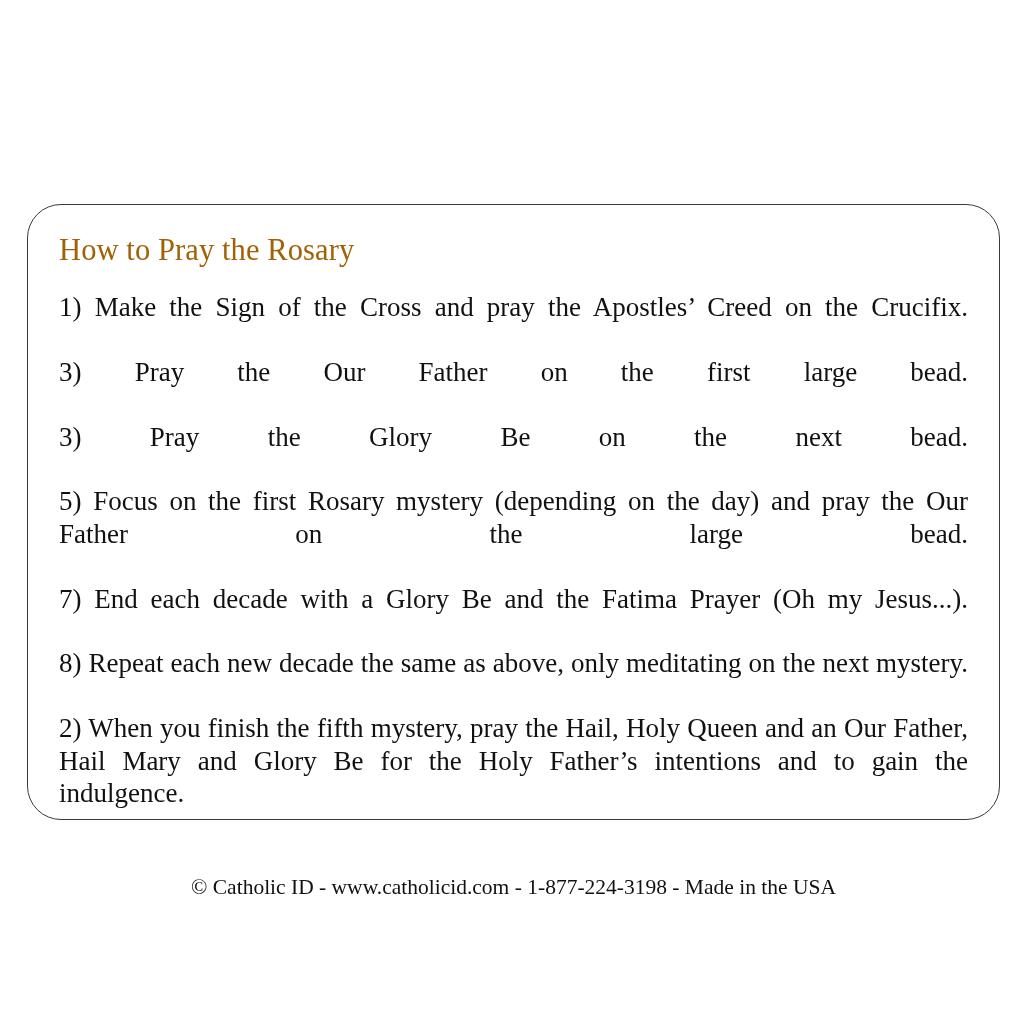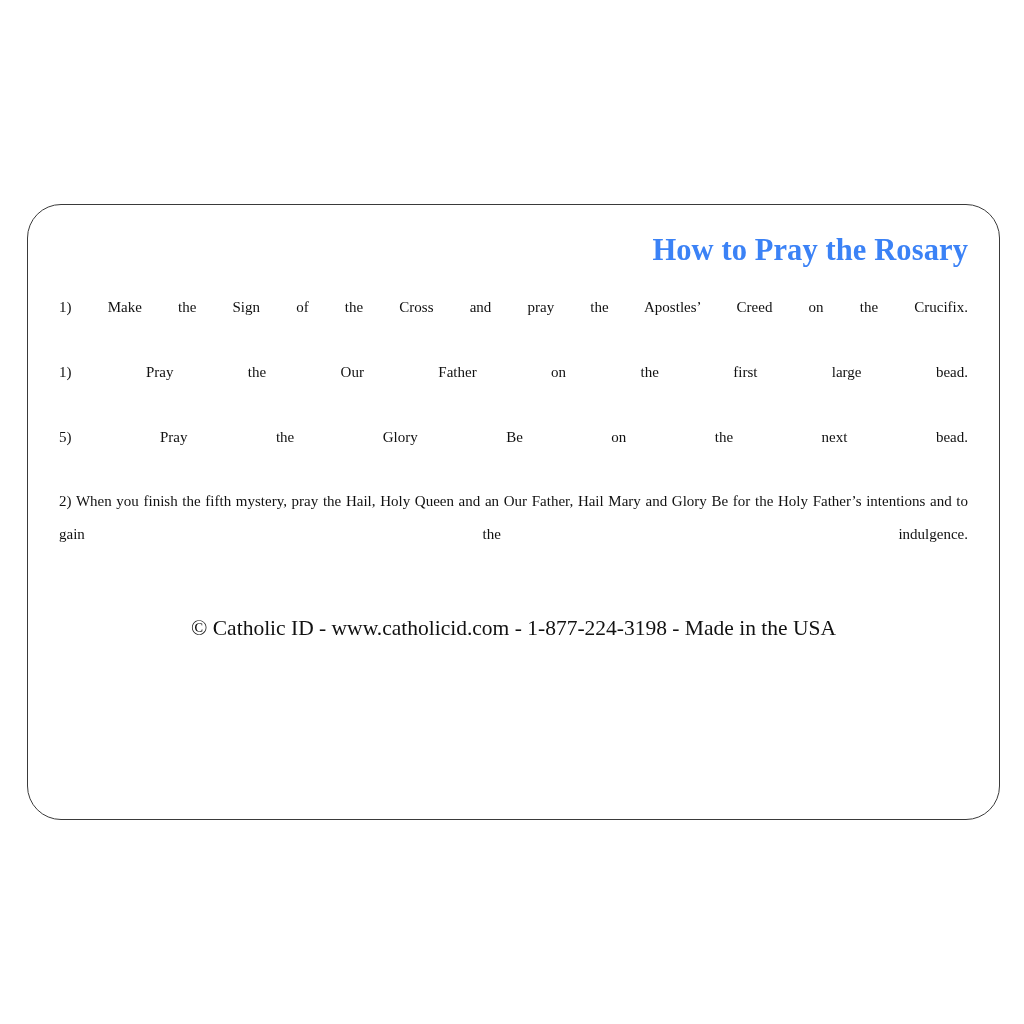--- a/index.html
+++ b/index.html
@@ -32,39 +32,39 @@
   .card-inner {
     position: absolute;
     left: 31px;
     right: 31px;
     top: 0;
     bottom: 0;
   }
 
   
   .card-title {
-    text-align: right;
+    text-align: left;
     font-size: 30.5px;
-    font-weight: bold;
+    font-weight: normal;
     letter-spacing: 0.1px;
     line-height: 34px;
     margin: 0;
     padding-top: 28px;
-    color: #3b82f6;
+    color: #a16207;
   }
 
   
   .steps {
     margin: 0;
     padding: 0;
     list-style: none;
     margin-top: 24px;
   }
   .step {
-    font-size: 15px;
+    font-size: 27px;
     line-height: 32.4px;
     text-align: justify;
     text-justify: inter-word;
     margin: 0;
     color: #111;
     hyphens: none;
   }
   
   .step:after {
     content: "";
@@ -85,21 +85,24 @@
 </head>
 <body>
 
 <div id="rosary-card">
   <div class="card-inner">
 
     <h1 class="card-title">How to Pray the Rosary</h1>
 
     <div class="steps">
       <p class="step">1) Make the Sign of the Cross and pray the Apostles’ Creed on the Crucifix.</p>
-      <p class="step">1) Pray the Our Father on the first large bead.</p>
-      <p class="step">5) Pray the Glory Be on the next bead.</p>
+      <p class="step">3) Pray the Our Father on the first large bead.</p>
+      <p class="step">3) Pray the Glory Be on the next bead.</p>
+      <p class="step">5) Focus on the first Rosary mystery (depending on the day) and pray the Our Father on the large bead.</p>
+      <p class="step">7) End each decade with a Glory Be and the Fatima Prayer (Oh my Jesus...).</p>
+      <p class="step">8) Repeat each new decade the same as above, only meditating on the next mystery.</p>
       <p class="step">2) When you finish the fifth mystery, pray the Hail, Holy Queen and an Our Father, Hail Mary and Glory Be for the Holy Father’s intentions and to gain the indulgence.</p>
     </div>
 
     <div class="card-footer">© Catholic ID - www.catholicid.com - 1-877-224-3198 - Made in the USA</div>
 
   </div>
 </div>
 
 </body></html>

